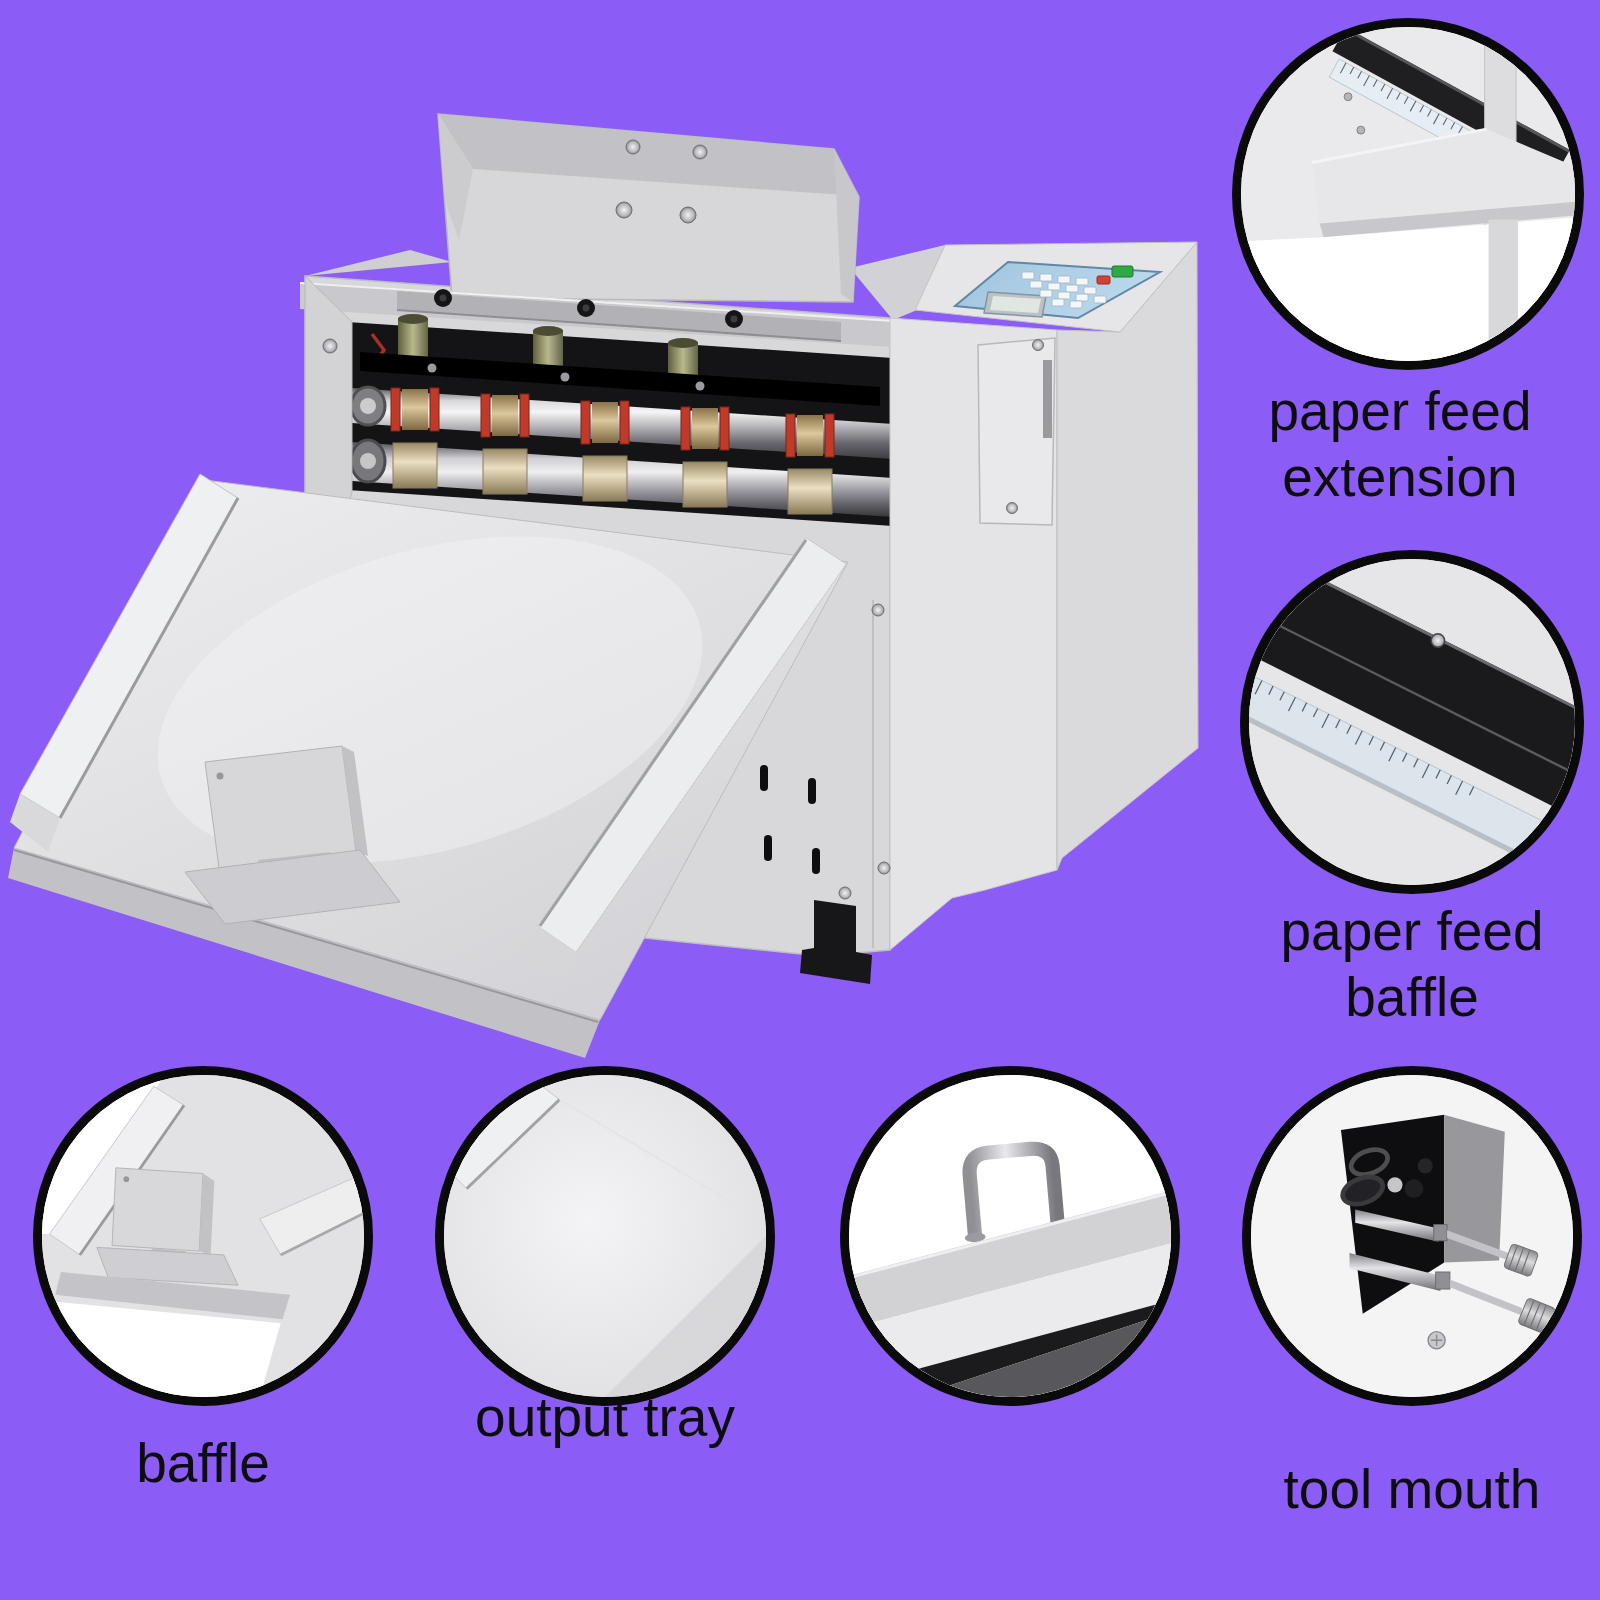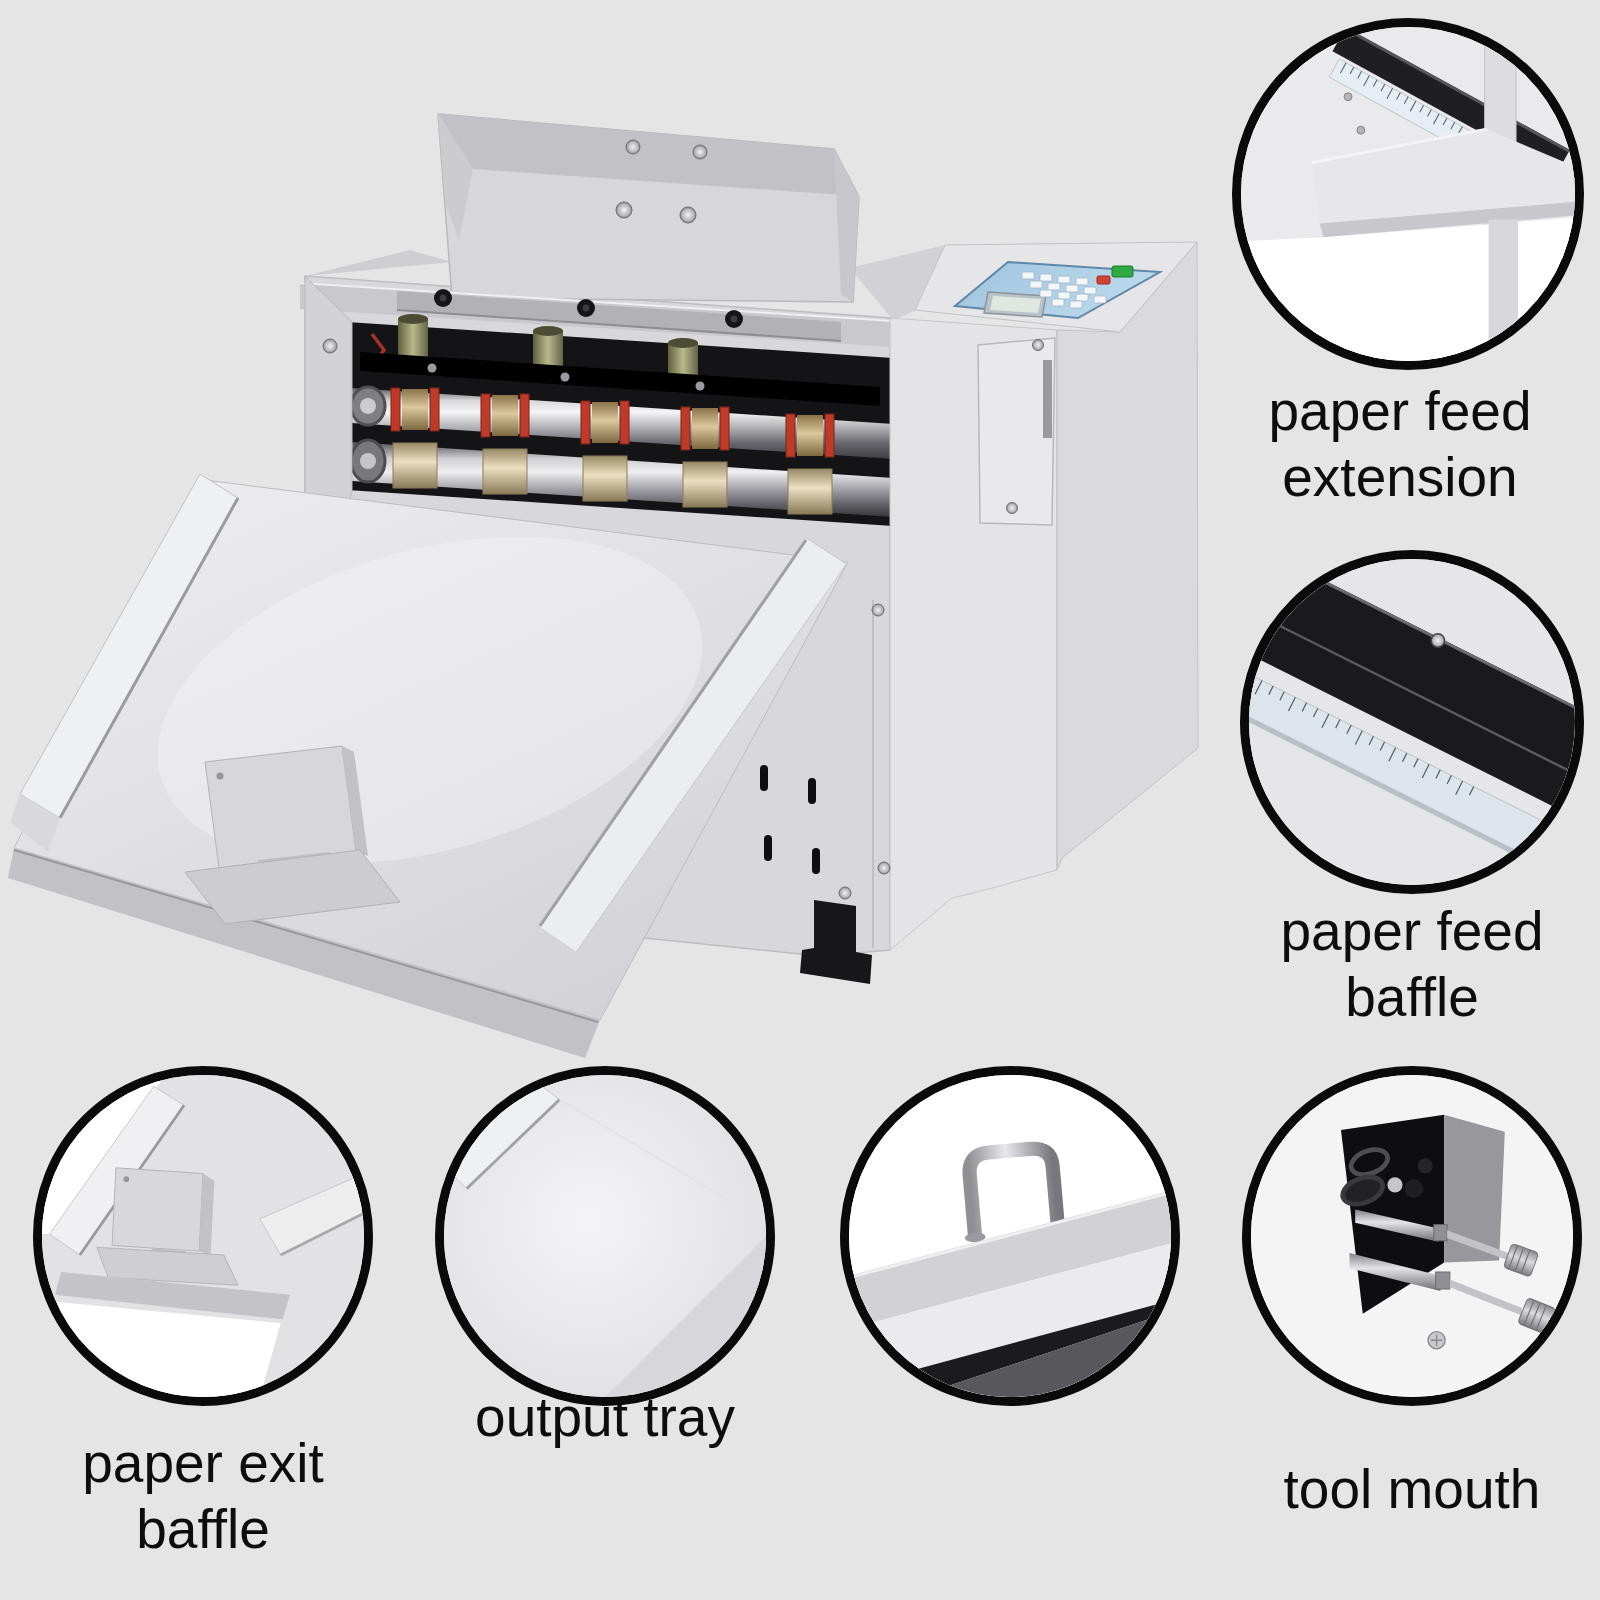--- a/index.html
+++ b/index.html
@@ -1,16 +1,16 @@
 <!DOCTYPE html>
 <html><head>
 <meta charset="utf-8">
 <style>
   html,body{margin:0;padding:0;background:#fff;}
-  .stage{position:relative;width:1600px;height:1600px;background:#e5e5e5;overflow:hidden;
+  .stage{position:relative;width:1600px;height:1600px;background:#8b5cf6;overflow:hidden;
          font-family:"Liberation Sans","DejaVu Sans",sans-serif;}
   .machine-svg{position:absolute;left:0;top:0;width:1600px;height:1600px;}
   .callout{position:absolute;border:9px solid #0a0a0a;border-radius:50%;overflow:hidden;
            background:#fff;box-sizing:border-box;}
   .callout svg{display:block;width:100%;height:100%;}
   .co-ext{left:1232px;top:18px;width:352px;height:352px;}
   .co-fbaf{left:1240px;top:550px;width:344px;height:344px;}
   .co-exit{left:33px;top:1066px;width:340px;height:340px;}
   .co-out{left:435px;top:1066px;width:340px;height:340px;}
   .co-safe{left:840px;top:1066px;width:340px;height:340px;}
@@ -358,21 +358,20 @@
       </g>
       <g>
         <polygon points="340,104 340,146 252,190 230,152" fill="#eeeeef" stroke="#c6c6ca" stroke-width="1"></polygon>
         <line x1="252" y1="190" x2="340" y2="146" stroke="#a8a8ac" stroke-width="3"></line>
       </g>
       <polygon points="20,208 262,232 254,258 14,232" fill="#c4c4c8"></polygon>
       <polygon points="0,238 252,262 230,340 0,340" fill="#ffffff"></polygon>
     </svg>
   </div>
   <div class="label lb-exit">
-    <span>paper exit</span>
     <span>baffle</span>
   </div>
 
   <div class="callout co-out">
     <svg viewBox="0 0 340 340">
       <defs>
         <radialGradient id="c4-sheen" cx="0.45" cy="0.45" r="0.75">
           <stop offset="0" stop-color="#f4f4f6"></stop>
             <stop offset="1" stop-color="#dcdcdf"></stop>
         </radialGradient>

